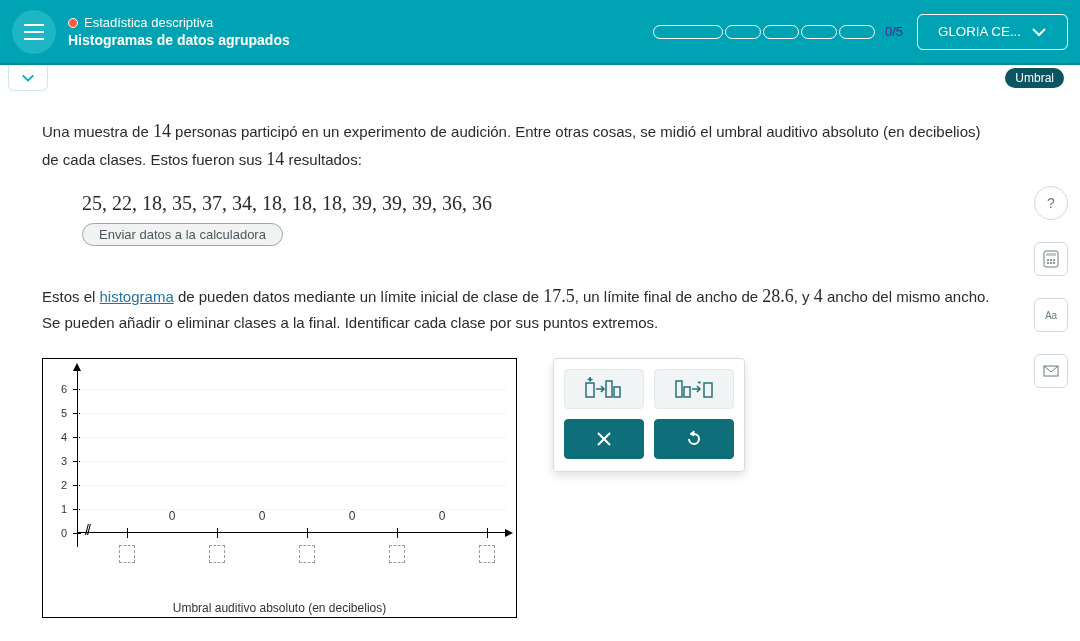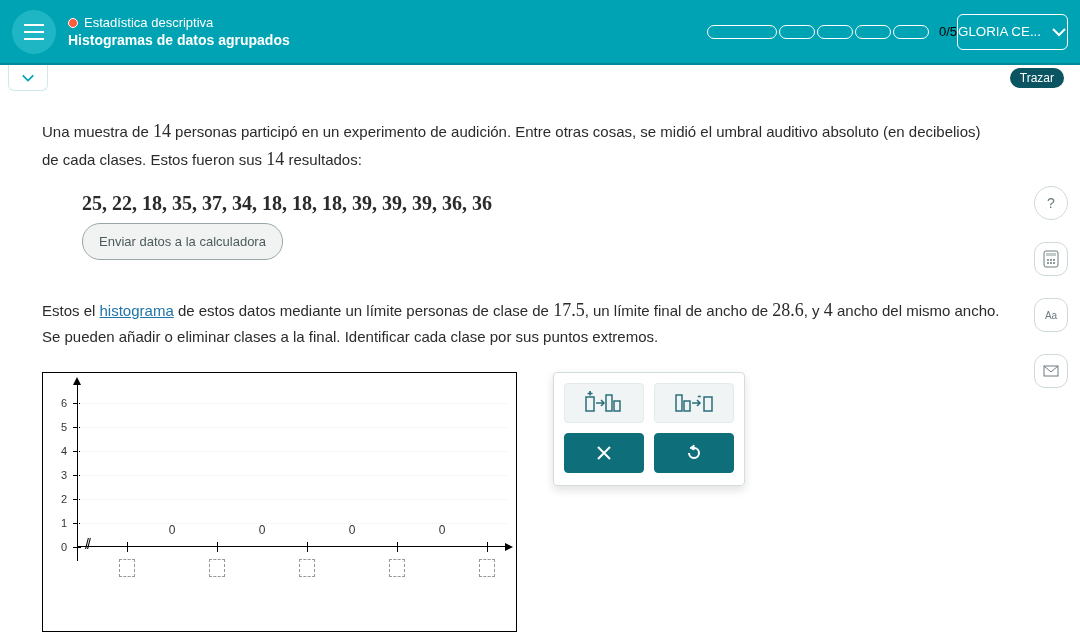--- a/index.html
+++ b/index.html
@@ -17,32 +17,32 @@
   .burger{width:44px;height:44px;border-radius:50%;background:#1eb5c4;display:flex;flex-direction:column;justify-content:center;align-items:center;gap:5px}
   .burger span{display:block;width:20px;height:2px;background:#fff}
   .titlebox{margin-left:12px;flex:0 0 auto}
   .status-row{display:flex;align-items:center;gap:6px;font-size:13px}
   .dot{width:10px;height:10px;border-radius:50%;background:#ff5a3c;border:1px solid #fff}
   .subtitle{font-weight:bold;font-size:14px;margin-top:2px}
   .spacer{flex:1}
   .progress{display:flex;gap:2px;margin-right:10px}
   .seg{width:36px;height:14px;border:1px solid #fff;border-radius:7px}
   .seg.first{width:70px}
-  .counter{color:#000000;font-size:13px;}
-  .userpill{height:36px;padding:0 0;border:1px solid #fff;border-radius:6px;display:flex;align-items:center;gap:10px;color:#fff;background:transparent}
+  .counter{color:#4c1d95;font-size:13px;margin-right:14px}
+  .userpill{height:36px;padding:0 20px;border:1px solid #fff;border-radius:6px;display:flex;align-items:center;gap:10px;color:#fff;background:transparent}
   .userpill svg{width:16px;height:16px;fill:#fff}
   
   .togglerow{height:26px;display:flex;align-items:center}
   .toggle-handle{width:40px;height:26px;background:#fff;border:1px solid #cfe8ec;border-top:none;border-radius:0 0 6px 6px;margin-left:8px;display:flex;align-items:center;justify-content:center;color:var(--teal)}
   .lang-pill{margin-left:auto;margin-right:16px;background:#0b5461;color:#fff;border-radius:10px;padding:3px 10px;font-size:12px}
   
   .content{padding:12px 42px 0 42px; position:relative;}
   .big{font-family:'Times New Roman',serif;font-size:18px}
-  .datalist{font-family:'Times New Roman',serif;font-size:20px;font-weight:700;margin:18px 0 8px 40px}
-  .sendbtn{margin-left:40px;margin-bottom:22px;border:1px solid #9aa7aa;border-radius:18px;padding:10px 16px;background:#f1f3f3;color:#4c5a5d;font-size:13px}
+  .datalist{font-family:'Times New Roman',serif;font-size:20px;font-weight:400;margin:18px 0 8px 40px}
+  .sendbtn{margin-left:40px;margin-bottom:22px;border:1px solid #9aa7aa;border-radius:18px;padding:3px 16px;background:#f1f3f3;color:#4c5a5d;font-size:13px}
   .link{color:#1e74a6;text-decoration:underline}
   .para{line-height:1.55;font-size:15px}
   
   .work{display:flex;gap:36px;margin-top:24px}
   .plotbox{width:475px;height:260px;border:1px solid #000;padding:10px 14px 10px 14px;position:relative}
   .plotlabel{font-size:12px;color:#333;margin-bottom:4px}
   .plotinner{position:relative;height:178px;margin-left:20px;width:430px}
   .yaxis{position:absolute;left:0;top:0;bottom:0;width:1px;background:#000}
   .yarrow{position:absolute;left:-4px;top:-6px;width:0;height:0;border-left:4px solid transparent;border-right:4px solid transparent;border-bottom:8px solid #000}
   .ytick{position:absolute;left:-4px;width:8px;height:1px;background:#000}
@@ -59,21 +59,21 @@
   
   .toolbox{width:192px;height:114px;border:1px solid #d3dde0;border-radius:4px;box-shadow:0 4px 10px rgba(0,0,0,.12);padding:10px;display:flex;flex-direction:column;gap:10px; align-self:flex-start}
   .toolrow{display:flex;gap:10px}
   .tbtn{flex:1;height:40px;border-radius:4px;display:flex;align-items:center;justify-content:center}
   .tbtn.light{background:#f1f4f4;border:1px solid #e2eaea;color:#2a6f7a}
   .tbtn.dark{background:#0e6e7a;color:#fff;border:1px solid #0e6e7a}
   .tbtn svg{stroke:currentColor;fill:none}
   
   .rail{position:fixed;right:12px;top:186px;display:flex;flex-direction:column;gap:22px}
   .ricon{width:34px;height:34px;border:1px solid #cfd8da;border-radius:50%;display:flex;align-items:center;justify-content:center;color:#6a7a7d}
-  .ricon.sq{border-radius:11px}
+  .ricon.sq{border-radius:6px}
 </style>
 </head>
 <body>
 
 <div class="topbar">
   <div class="burger">
       <span></span>
       <span></span>
       <span></span>
     </div>
@@ -100,36 +100,36 @@
       </svg>
   </button>
 </div>
 
 <div class="togglerow">
   <div class="toggle-handle">
     <svg width="14" height="14" viewBox="0 0 16 16">
         <path d="M2 5 L8 11 L14 5" stroke="currentColor" stroke-width="2" fill="none"></path>
       </svg>
   </div>
-  <div class="lang-pill">Trazar</div>
+  <div class="lang-pill">Umbral</div>
 </div>
 
 <div class="content">
 
   <p class="para">
     <span>Una muestra de </span><span class="big">14</span><span> personas participó en un experimento de audición. Entre otras cosas, se midió el umbral auditivo absoluto (en decibelios)</span><br>
     <span>de cada clases. Estos fueron sus </span><span class="big">14</span><span> resultados:</span>
   </p>
 
   <div class="datalist">25, 22, 18, 35, 37, 34, 18, 18, 18, 39, 39, 39, 36, 36</div>
 
   <button class="sendbtn">Enviar datos a la calculadora</button>
 
   <p class="para">
-    <span>Estos el </span><a href="#" class="link">histograma</a><span> de estos datos mediante un límite personas de clase de </span><span class="big">17.5</span><span>, un límite final de ancho de </span><span class="big">28.6</span><span>, y </span><span class="big">4</span><span> ancho del mismo ancho.</span><br>
+    <span>Estos el </span><a href="#" class="link">histograma</a><span> de pueden datos mediante un límite inicial de clase de </span><span class="big">17.5</span><span>, un límite final de ancho de </span><span class="big">28.6</span><span>, y </span><span class="big">4</span><span> ancho del mismo ancho.</span><br>
     <span>Se pueden añadir o eliminar clases a la final. Identificar cada clase por sus puntos extremos.</span>
   </p>
 
   <div class="work">
 
     <div class="plotbox">
       <div class="plotinner">
         <div class="yaxis"></div>
           <div class="yarrow"></div>
 
@@ -170,20 +170,21 @@
         <div class="zero" style="left:365px">0</div>
 
         <div class="xboxrow">
           <div class="xbox" style="left:50px"></div>
           <div class="xbox" style="left:140px"></div>
           <div class="xbox" style="left:230px"></div>
           <div class="xbox" style="left:320px"></div>
           <div class="xbox" style="left:410px"></div>
         </div>
       </div>
+      <div class="xlabel">Umbral auditivo absoluto (en decibelios)</div>
     </div>
 
     <div class="toolbox">
       <div class="toolrow">
         <div class="tbtn light">
           <svg width="40" height="24" viewBox="0 0 40 24">
             <rect x="2" y="6" width="8" height="14" stroke-width="1.5"></rect>
               <text x="6" y="5" font-size="8" fill="currentColor" text-anchor="middle">+</text>
             <path d="M12 12 L20 12 M17 9 L20 12 L17 15" stroke-width="1.5"></path>
             <rect x="22" y="4" width="6" height="16" stroke-width="1.5"></rect>

